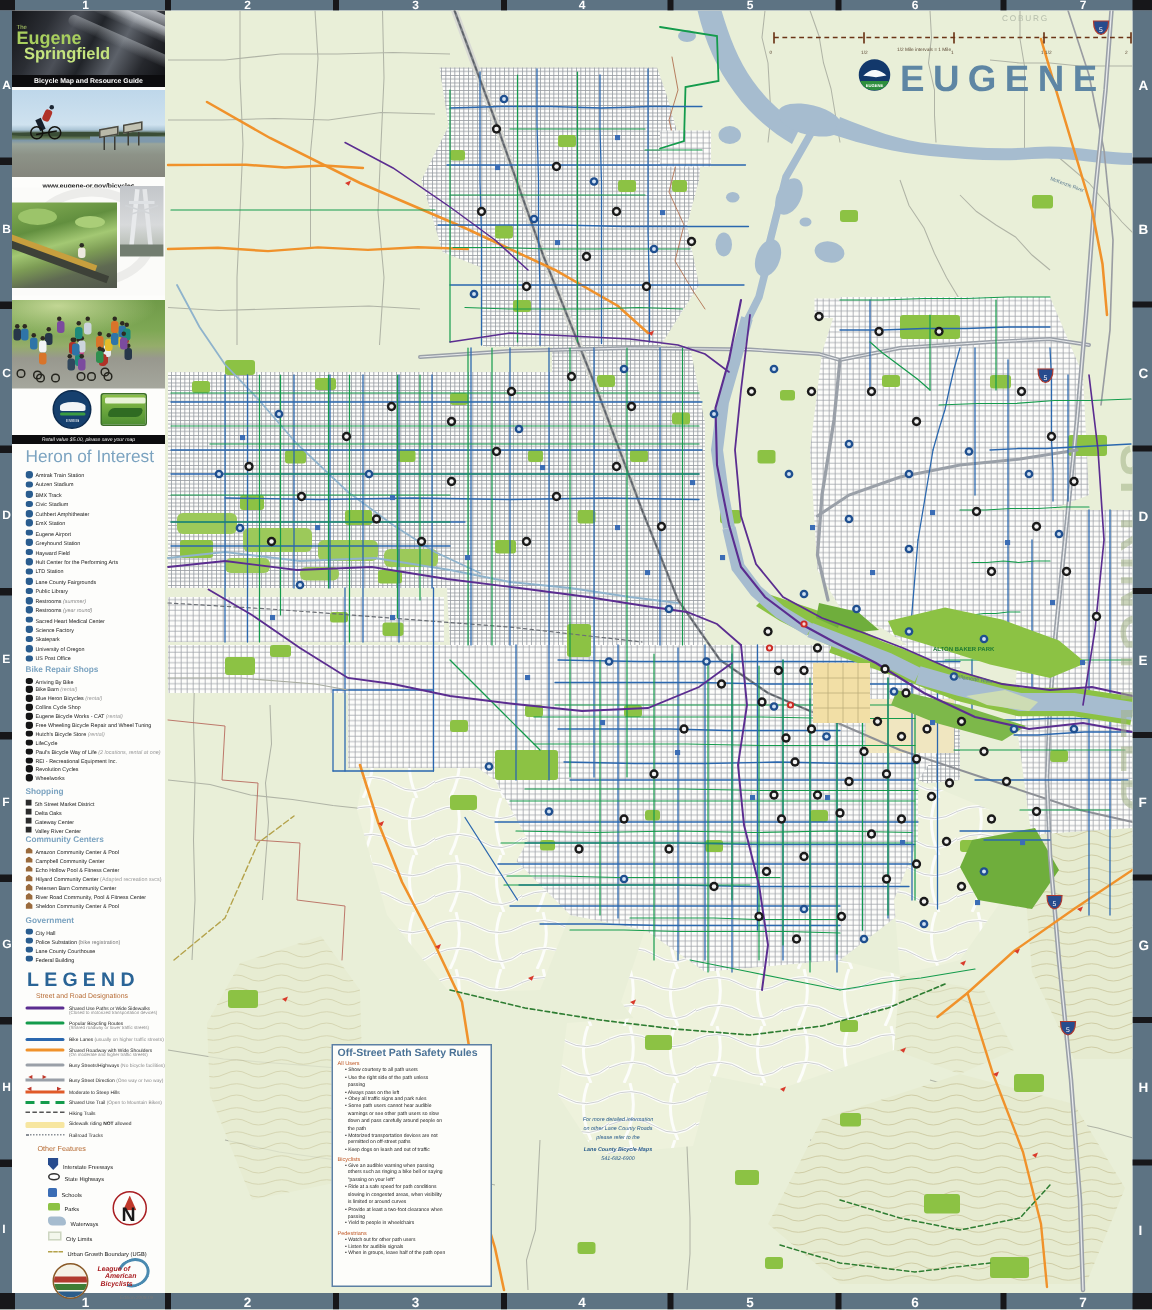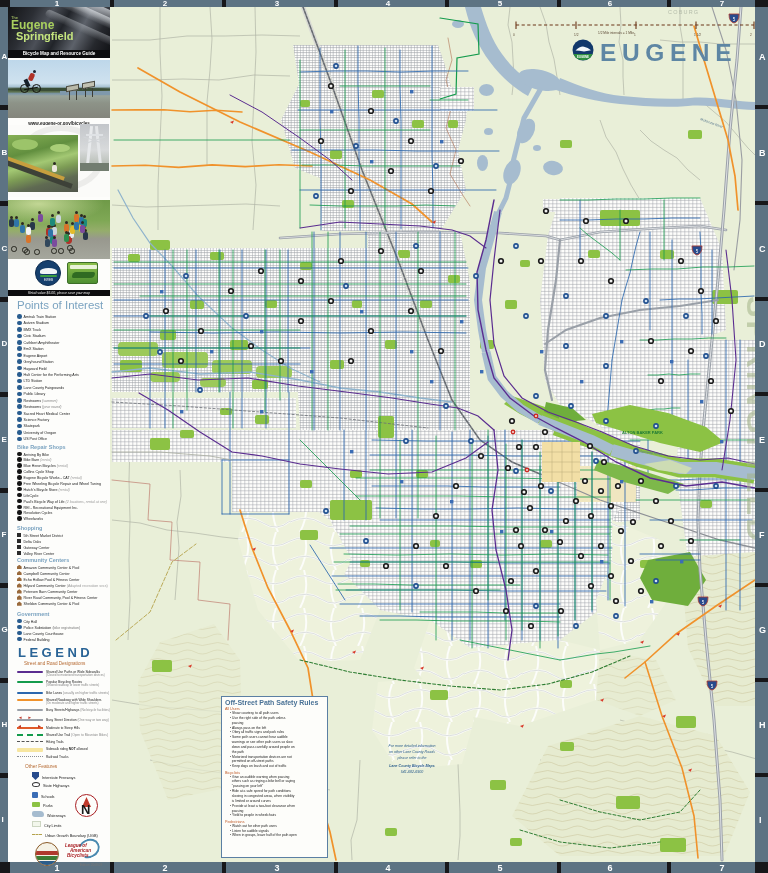--- a/index.html
+++ b/index.html
@@ -1033,21 +1033,21 @@
 <div class="abs" style="left:4px;top:7px;width:17px;height:6px;background:#f2f5f7;border-radius:60% 60% 20% 20%;"></div>
 <div class="abs" style="left:4px;top:13.5px;width:17px;height:2.6px;background:#3b9c42;border-radius:2px;"></div>
 <div class="abs" style="left:3px;top:17px;width:19px;font-size:3px;line-height:4px;color:#fff;text-align:center;">EWEB</div>
 </div>
 
 <div class="abs" style="left:59px;top:255px;width:31px;height:22px;background:linear-gradient(#8cc04a,#4e8f32);border:1px solid #3c6e28;border-radius:2px;">
 <div class="abs" style="left:2px;top:2px;width:27px;height:4px;background:#e9f3d8;border-radius:1px;"></div>
 <div class="abs" style="left:4px;top:9px;width:23px;height:6px;background:#2f6b22;border-radius:6px 2px 6px 2px;"></div>
 </div>
 <div class="abs" style="left:0;top:283px;width:102px;height:6px;background:#0c0c0e;color:#eee;font-size:3.4px;line-height:6px;text-align:center;font-style:italic;">Retail value $5.00, please save your map</div>
-    <div class="abs" style="left:9px;top:292px;font-size:11.5px;color:#7ba3c0;">Points of Interest</div>
+    <div class="abs" style="left:9px;top:292px;font-size:11.5px;color:#7ba3c0;">Heron of Interest</div>
     <div class="abs" style="left:9px;top:307px;width:92px;">
       <div style="height:6.45px;line-height:6.45px;font-size:3.6px;color:#1a1a1a;white-space:nowrap;overflow:hidden;"><span style="display:inline-block;width:4.6px;height:4.6px;border-radius:50%;background:#2a5d8f;margin-right:2px;vertical-align:middle;margin-bottom:1px;"></span><span>Amtrak Train Station</span></div>
       <div style="height:6.45px;line-height:6.45px;font-size:3.6px;color:#1a1a1a;white-space:nowrap;overflow:hidden;"><span style="display:inline-block;width:4.6px;height:4.6px;border-radius:50%;background:#2a5d8f;margin-right:2px;vertical-align:middle;margin-bottom:1px;"></span><span>Autzen Stadium</span></div>
       <div style="height:6.45px;line-height:6.45px;font-size:3.6px;color:#1a1a1a;white-space:nowrap;overflow:hidden;"><span style="display:inline-block;width:4.6px;height:4.6px;border-radius:50%;background:#2a5d8f;margin-right:2px;vertical-align:middle;margin-bottom:1px;"></span><span>BMX Track</span></div>
       <div style="height:6.45px;line-height:6.45px;font-size:3.6px;color:#1a1a1a;white-space:nowrap;overflow:hidden;"><span style="display:inline-block;width:4.6px;height:4.6px;border-radius:50%;background:#2a5d8f;margin-right:2px;vertical-align:middle;margin-bottom:1px;"></span><span>Civic Stadium</span></div>
       <div style="height:6.45px;line-height:6.45px;font-size:3.6px;color:#1a1a1a;white-space:nowrap;overflow:hidden;"><span style="display:inline-block;width:4.6px;height:4.6px;border-radius:50%;background:#2a5d8f;margin-right:2px;vertical-align:middle;margin-bottom:1px;"></span><span>Cuthbert Amphitheater</span></div>
       <div style="height:6.45px;line-height:6.45px;font-size:3.6px;color:#1a1a1a;white-space:nowrap;overflow:hidden;"><span style="display:inline-block;width:4.6px;height:4.6px;border-radius:50%;background:#2a5d8f;margin-right:2px;vertical-align:middle;margin-bottom:1px;"></span><span>EmX Station</span></div>
       <div style="height:6.45px;line-height:6.45px;font-size:3.6px;color:#1a1a1a;white-space:nowrap;overflow:hidden;"><span style="display:inline-block;width:4.6px;height:4.6px;border-radius:50%;background:#2a5d8f;margin-right:2px;vertical-align:middle;margin-bottom:1px;"></span><span>Eugene Airport</span></div>
       <div style="height:6.45px;line-height:6.45px;font-size:3.6px;color:#1a1a1a;white-space:nowrap;overflow:hidden;"><span style="display:inline-block;width:4.6px;height:4.6px;border-radius:50%;background:#2a5d8f;margin-right:2px;vertical-align:middle;margin-bottom:1px;"></span><span>Greyhound Station</span></div>
       <div style="height:6.45px;line-height:6.45px;font-size:3.6px;color:#1a1a1a;white-space:nowrap;overflow:hidden;"><span style="display:inline-block;width:4.6px;height:4.6px;border-radius:50%;background:#2a5d8f;margin-right:2px;vertical-align:middle;margin-bottom:1px;"></span><span>Hayward Field</span></div>

